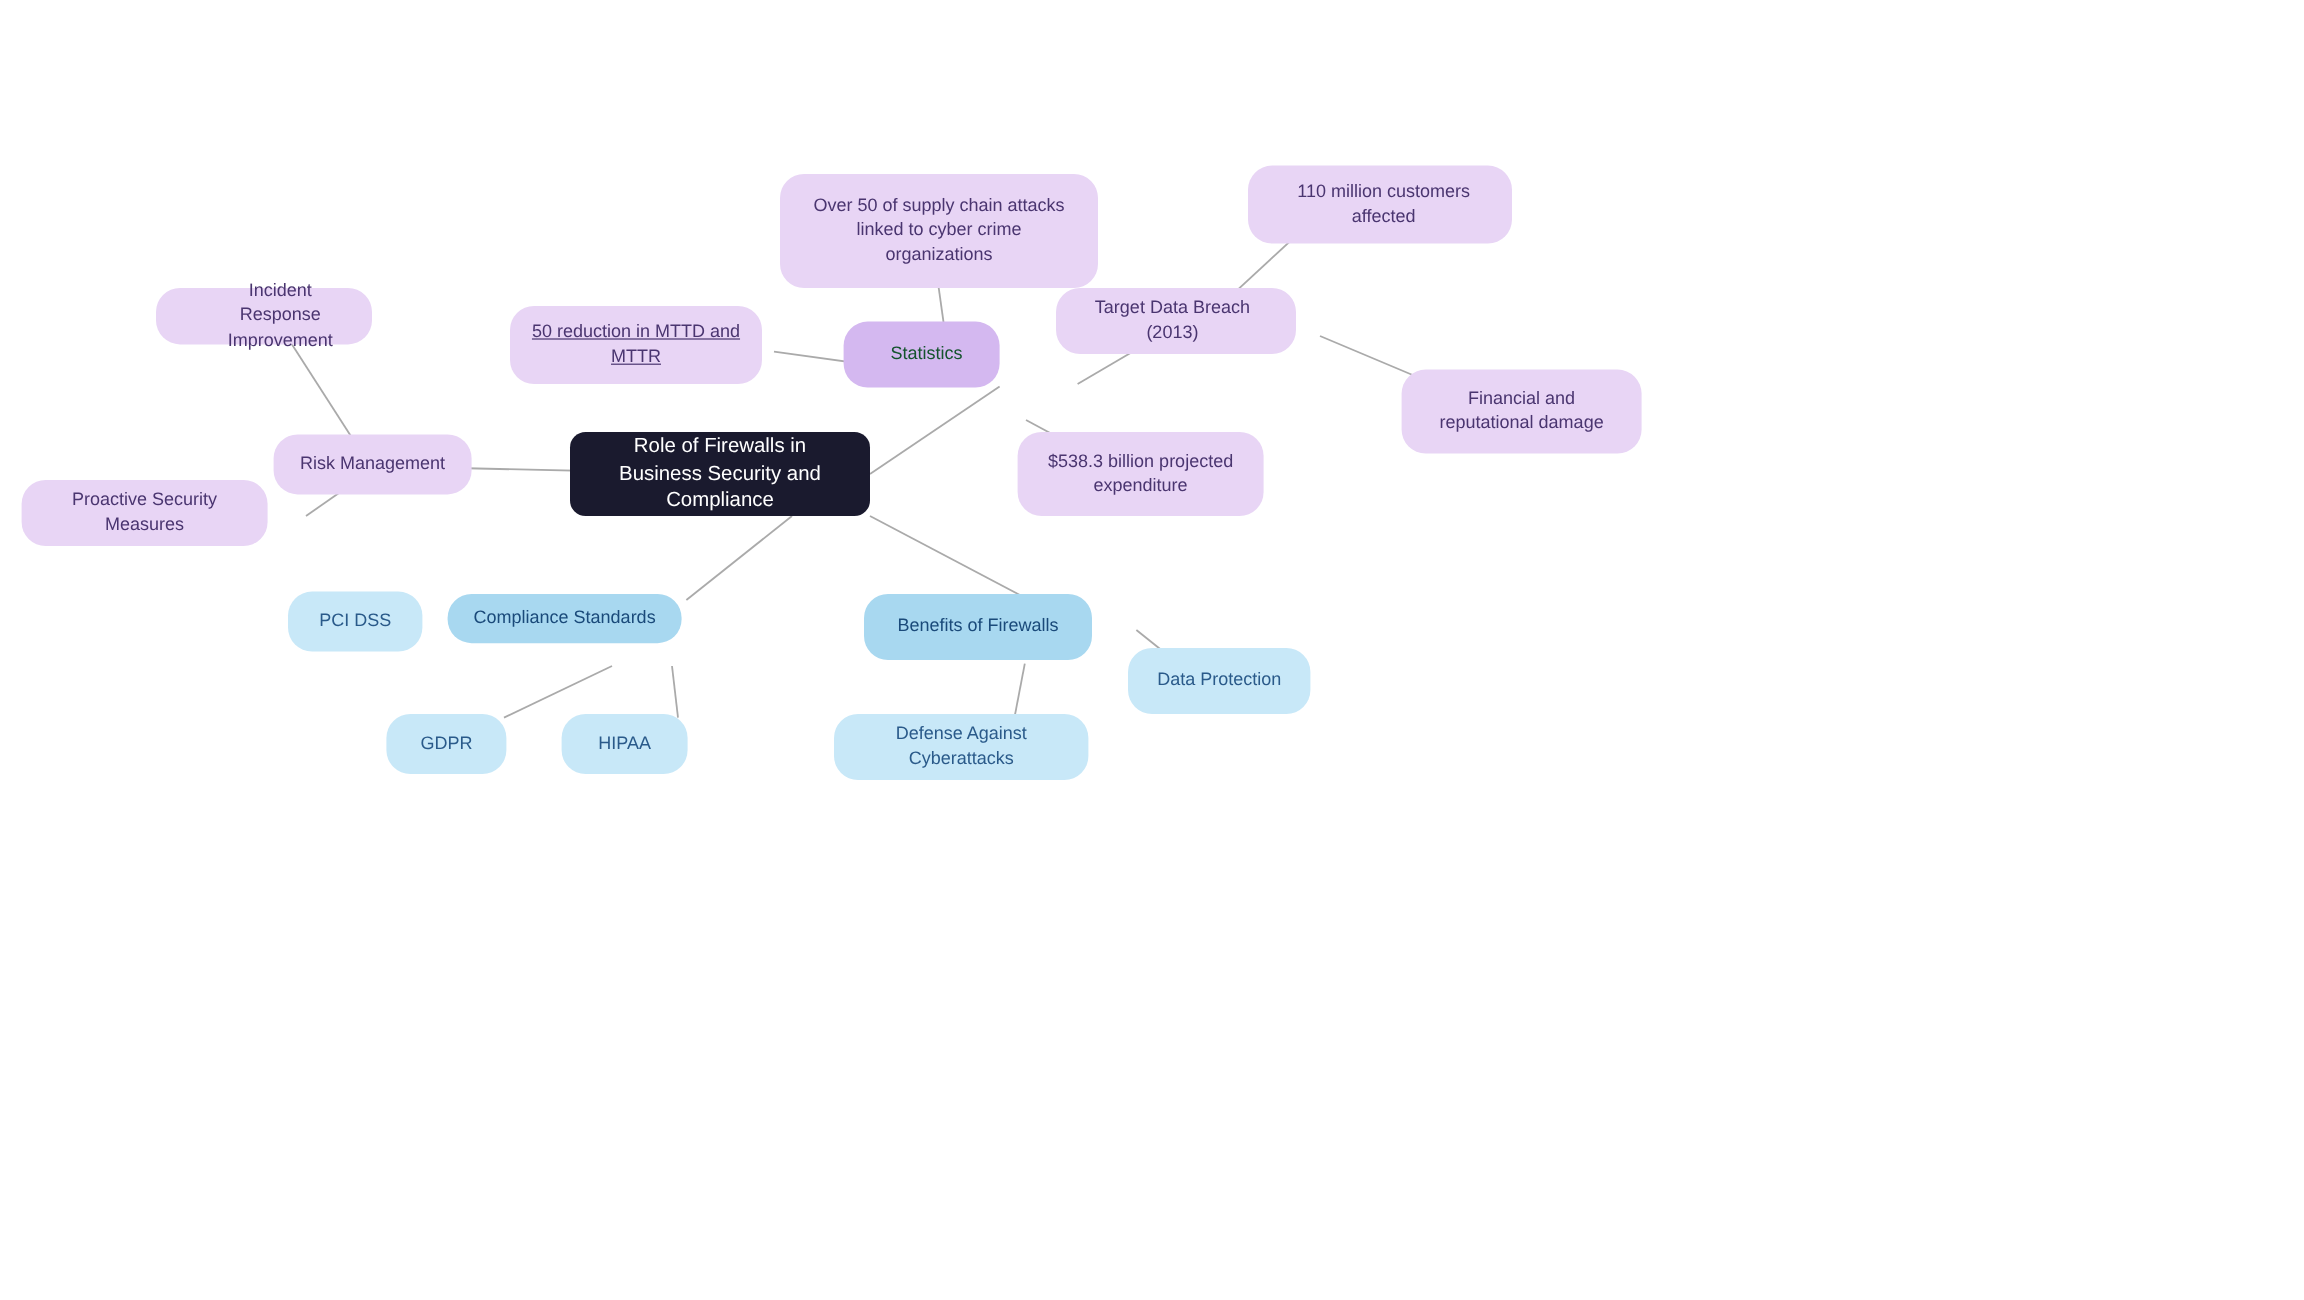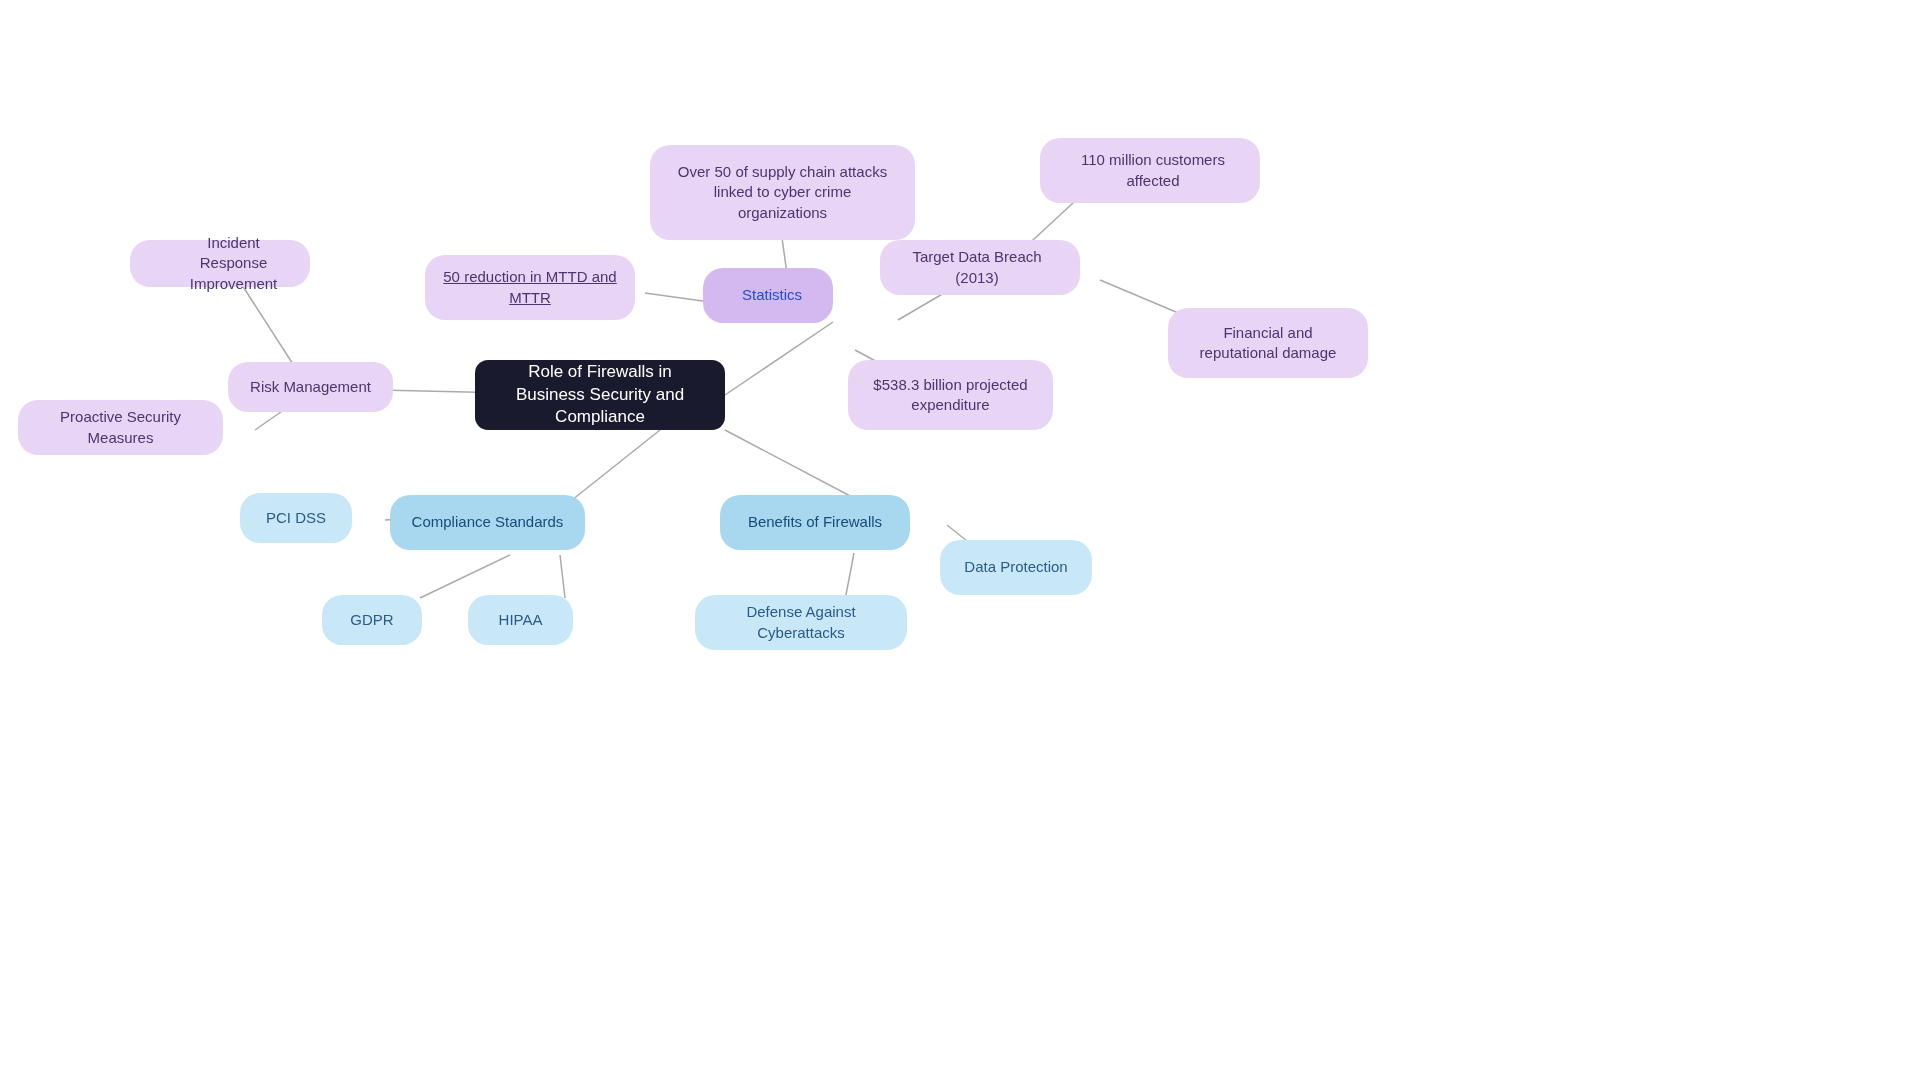--- a/index.html
+++ b/index.html
@@ -37,21 +37,21 @@
       font-weight: 500;
       border-radius: 22px;
     }
     .node-purple {
       background: #e8d5f5;
       color: #4a3570;
       border: none;
     }
     .node-purple-medium {
       background: #d4b8f0;
-      color: #1d4ed8;
+      color: #14532d;
       padding-left: 26px;
     }
     .node-blue {
       background: #c8e8f8;
       color: #2a5a8a;
     }
     .node-blue-medium {
       background: #a8d8f0;
       color: #1a4a7a;
     }
@@ -111,21 +111,21 @@
 <div class="node node-purple" style="left:18px; top:400px; width:205px; height:55px;">Proactive Security Measures</div>
 
 <div class="node node-purple" style="left:880px; top:240px; width:200px; height:55px;padding-left:12px;">Target Data Breach (2013)</div>
 
 <div class="node node-purple" style="left:1040px; top:138px; width:220px; height:65px;padding-left:24px;">110 million customers affected</div>
 
 <div class="node node-purple" style="left:1168px; top:308px; width:200px; height:70px;">Financial and reputational damage</div>
 
 <div class="node node-purple" style="left:848px; top:360px; width:205px; height:70px;">$538.3 billion projected expenditure</div>
 
-<div class="node node-blue-medium" style="left:390px; top:495px; width:195px; height:55px;">Compliance Standards</div>
+<div class="node node-blue-medium" style="left:373px; top:495px; width:195px; height:41px;">Compliance Standards</div>
 
 <div class="node node-blue" style="left:240px; top:493px; width:112px; height:50px;">PCI DSS</div>
 
 <div class="node node-blue" style="left:322px; top:595px; width:100px; height:50px;">GDPR</div>
 
 <div class="node node-blue" style="left:468px; top:595px; width:105px; height:50px;">HIPAA</div>
 
 <div class="node node-blue-medium" style="left:720px; top:495px; width:190px; height:55px;">Benefits of Firewalls</div>
 
 <div class="node node-blue" style="left:940px; top:540px; width:152px; height:55px;">Data Protection</div>

